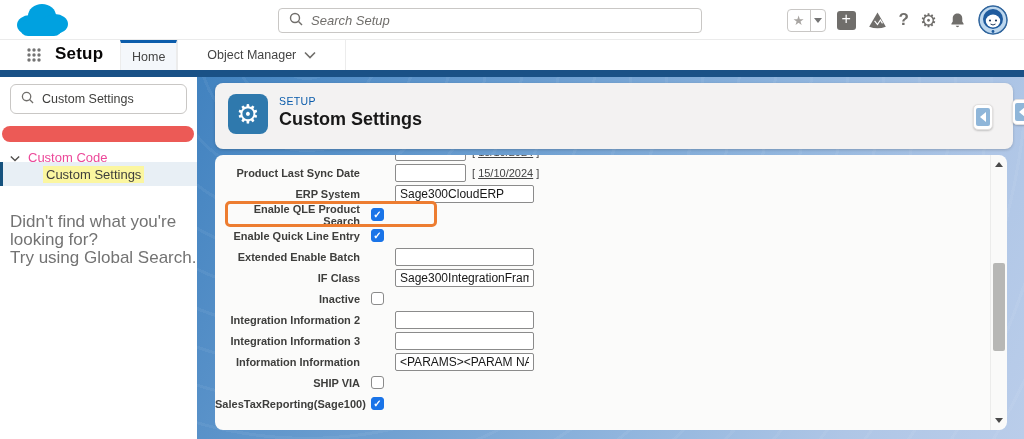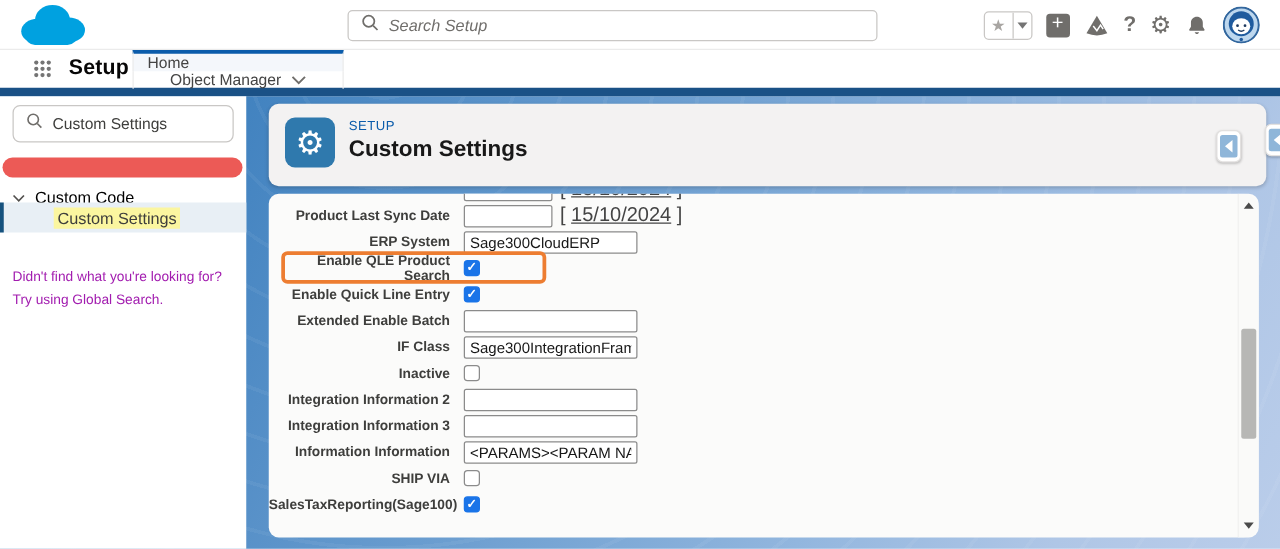--- a/index.html
+++ b/index.html
@@ -21,43 +21,43 @@
   .plus-btn::after { content:"+"; font-size:16px; line-height:1; margin-top:-2px; }
   .icon-gray { color:#706e6b; display:flex; align-items:center; justify-content:center; }
   .help-icon::after { content:"?"; font-size:17px; font-weight:bold; color:#706e6b; }
   .gear-glyph::after { content:"\2699"; font-size:19px; color:#706e6b; }
   .avatar { width:30px; height:30px; border-radius:50%; overflow:hidden; }
 
   
   .nav-bar { position:absolute; left:0; top:40px; width:1024px; height:30px; background:#fff; z-index:29; display:flex; align-items:stretch; }
   .waffle { position:absolute; left:26px; top:7px; }
   .app-label { position:absolute; left:55px; top:4px; font-size:17px; color:#080707; font-weight:600; letter-spacing:.2px; }
-  .tabs { position:absolute; left:106px; top:0; height:30px; display:flex;flex-direction:column; }
+  .tabs { position:absolute; left:120px; top:0; height:30px; display:flex; }
   .tab { display:flex; align-items:center; padding:0 11px; font-size:12.5px; color:#444; border-left:1px solid #ececec; cursor:default; }
   .tab.active { background:#f4f7fb; border-top:3px solid #0b5cab; border-right:1px solid #ececec; padding-top:0; }
   .tab .chev { margin-left:8px; display:flex; }
   .tab:last-child { border-right:1px solid #ececec; padding:0 29px; }
 
   
   .navy-strip { position:absolute; left:0; top:70px; width:1024px; height:7px; background:#1a5186; z-index:5; }
   .main-bg { position:absolute; left:0; top:77px; width:1024px; height:362px;
     background:
       repeating-radial-gradient(circle at 30% -10%, rgba(255,255,255,.05) 0 3px, rgba(255,255,255,0) 3px 36px),
       linear-gradient(118deg, #2c74b4 0%, #4786c2 20%, #6c9ed0 45%, #92b6de 68%, #afc6e6 85%, #bacdea 100%);
     z-index:1; }
 
   
   .sidebar { position:absolute; left:0; top:77px; width:197px; height:362px; background:#fff; z-index:10; }
   .side-search { position:absolute; left:10px; top:7px; width:177px; height:30px; border:1px solid #c9c7c5; border-radius:6px; background:#fff; display:flex; align-items:center; padding-left:10px; }
   .side-search input { border:none; outline:none; font-size:12.5px; color:#3e3e3c; margin-left:8px; width:125px; font-family:"Liberation Sans", sans-serif; background:transparent; }
   .red-bar { position:absolute; left:2px; top:49px; width:192px; height:16px; background:#ec5a56; border-radius:8px; }
-  .tree-header { position:absolute; left:10px; top:70px; height:20px; display:flex; align-items:center; gap:8px; font-size:13px; color:#000000; }
+  .tree-header { position:absolute; left:10px; top:70px; height:20px; display:flex; align-items:center; gap:8px; font-size:13px; color:#ec4899; }
   .tree-selected { position:absolute; left:0; top:85px; width:197px; height:24px; background:#e8eff5; border-left:3px solid #16527e; display:flex; align-items:center; }
   .tree-selected .hl { margin-left:40px; font-size:13px; color:#3e3e3c; background:#fbf6a0; padding:1px 3px; }
-  .side-help { position:absolute; left:10px; top:136px; font-size:11px; color:#a21caf; line-height:18px; }
+  .side-help { position:absolute; left:10px; top:136px; font-size:17px; color:#737373; line-height:18px; }
 
   
   .page-card { position:absolute; left:215px; top:83px; width:798px; height:66px; background:#f3f2f2; border-radius:8px; box-shadow:0 1px 3px rgba(0,0,0,.18); z-index:10; }
   .page-tile { position:absolute; left:13px; top:11px; width:40px; height:40px; border-radius:8px; background:#2f79ad; display:flex; align-items:center; justify-content:center; color:#fff; }
   .page-tile::after { content:"\2699"; font-size:26px; line-height:1; }
   .page-eyebrow { position:absolute; left:64px; top:12px; font-size:10.5px; color:#0b5cab; letter-spacing:.4px; }
   .page-title { position:absolute; left:64px; top:26px; font-size:18px; font-weight:bold; color:#181818; }
 
   
   .edge-btn { position:absolute; width:20px; height:26px; background:#fff; border:1px solid #e2e0df; border-radius:5px; box-shadow:0 1px 2px rgba(0,0,0,.2); display:flex; align-items:center; justify-content:center; z-index:20; }
@@ -65,24 +65,24 @@
   .tri-left { width:0; height:0; border-top:5px solid transparent; border-bottom:5px solid transparent; border-right:6px solid #fff; }
   .edge-btn-1 { left:1012px; top:99px; }
   .edge-btn-2 { left:973px; top:104px; }
 
   
   .form-card { position:absolute; left:215px; top:155px; width:792px; height:275px; background:#fbfbfa; border-radius:8px; overflow:hidden; z-index:10; }
   .form-rows { position:absolute; left:0; top:-14px; right:18px; }
   .form-row { position:relative; height:21px; display:flex; align-items:center; }
   .form-label { width:145px; text-align:right; font-size:11px; font-weight:bold; color:#3e3e3c; flex:none; }
   .form-control { margin-left:11px; display:flex; align-items:center; }
-  .text-input { height:18px; border:1px solid #8b8b8b; border-radius:2px; font-size:12px; color:#171717; padding:0 4px; background:#fff; font-family:"Liberation Sans", sans-serif; outline:none; }
+  .text-input { height:18px; border:1px solid #8b8b8b; border-radius:2px; font-size:12px; color:#171717; padding:0 4px; background:#fff; font-family:"Liberation Sans", sans-serif; outline:none;margin-left:24px; }
   .text-input.narrow { width:71px; }
   .text-input.wide { width:139px; }
-  .date-wrap { margin-left:6px; font-size:16px; color:#444; white-space:nowrap; }
+  .date-wrap { margin-left:6px; font-size:11px; color:#444; white-space:nowrap; }
   .date-link { color:#444; text-decoration:underline; cursor:pointer; }
   .checkbox { width:13px; height:13px; border:1px solid #8b8b8b; border-radius:3px; background:#fff; display:flex; align-items:center; justify-content:center; }
   .checkbox.checked { background:#1a74e8; border-color:#1a74e8; }
   .checkbox.checked::after { content:"\2713"; color:#fff; font-size:10px; font-weight:bold; line-height:1; }
   .form-row.highlighted .highlight-box { position:absolute; left:10px; top:-3px; width:212px; height:26px; border:3px solid #ed7d31; border-radius:5px; pointer-events:none; }
 
   
   .vscroll { position:absolute; right:0; top:0; width:17px; height:275px; background:#fafaf9; border-left:1px solid #ececeb; border-radius:0 12px 12px 0; }
   .vscroll .arrow-up { position:absolute; top:7px; left:4px; width:0; height:0; border-left:4px solid transparent; border-right:4px solid transparent; border-bottom:5px solid #4a4a4a; }
   .vscroll .arrow-down { position:absolute; bottom:7px; left:4px; width:0; height:0; border-left:4px solid transparent; border-right:4px solid transparent; border-top:5px solid #4a4a4a; }

